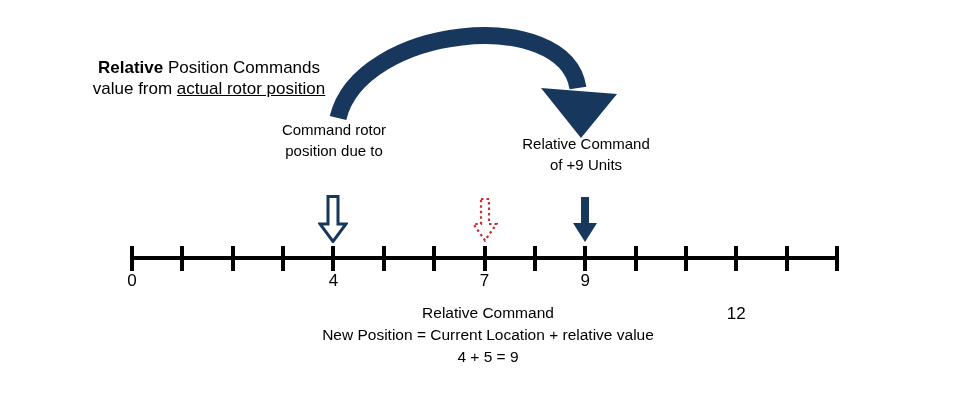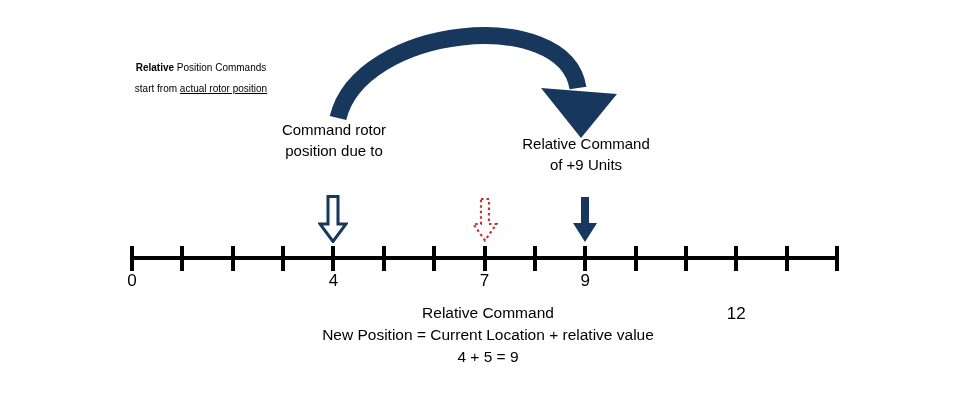--- a/index.html
+++ b/index.html
@@ -10,22 +10,22 @@
     position: relative;
     width: 960px;
     height: 400px;
     background: #ffffff;
     overflow: hidden;
   }
 
   .txt { position: absolute; text-align: center; color: #000; }
 
   .intro-note {
-    left: 41px; top: 57px; width: 320px;
-    font-size: 10px; line-height: 21px;
+    left: 49px; top: 57px; width: 320px;
+    font-size: 17px; line-height: 21px;
   }
   .intro-note .bold { font-weight: bold; }
   .intro-note .underline { text-decoration: underline; margin-top: 7px; }
 
   .callout-actual {
     left: 234px; top: 119px; width: 200px;
     font-size: 15px; line-height: 21px;
   }
   .callout-relative {
     left: 486px; top: 133px; width: 200px;
@@ -67,21 +67,21 @@
     font-size: 17px; color: #000;
   }
 </style>
 </head>
 <body>
 
 <div class="canvas">
 
   <div class="txt intro-note">
     <div><span class="bold">Relative</span><span> Position Commands</span></div>
-    <div><span>start from </span><span class="underline">actual rotor position</span></div>
+    <div><span>value from </span><span class="underline">actual rotor position</span></div>
   </div>
 
   <svg class="arc-layer" viewBox="0 0 960 400">
     <path d="M 338 118 C 360 25, 565 5, 578 88" fill="none" style="stroke: var(--navy);" stroke-width="17" stroke-linecap="butt"></path>
     <polygon points="541,88 617,94 581,138" style="fill: var(--navy);"></polygon>
   </svg>
 
   <div class="txt callout-actual">
     <div>Command rotor</div>
     <div>position due to</div>

